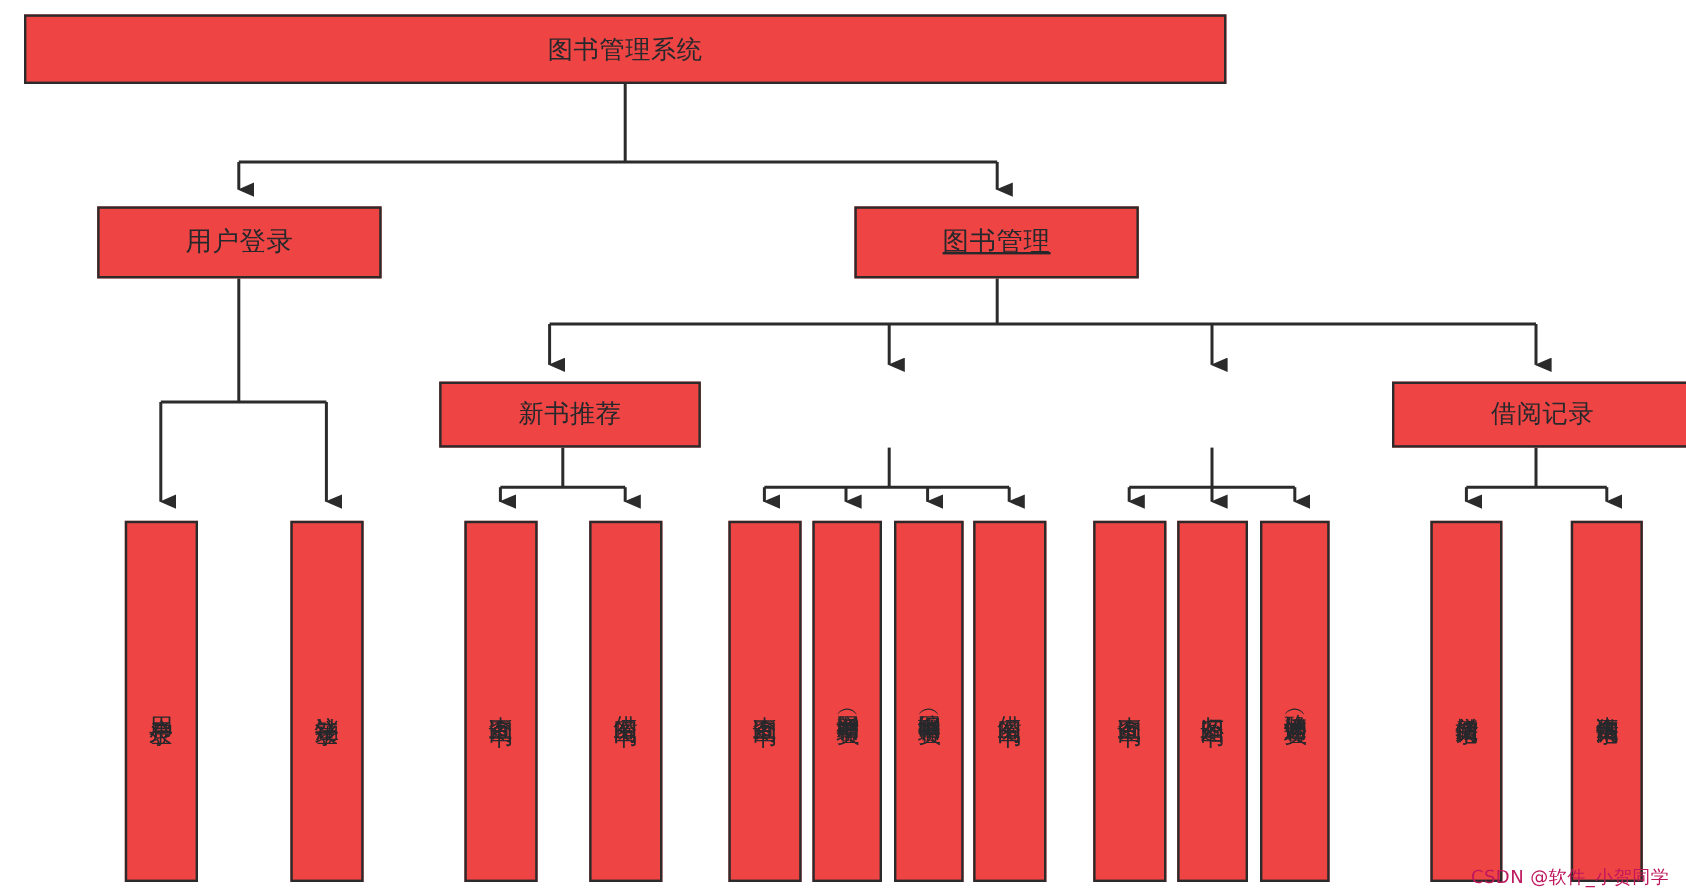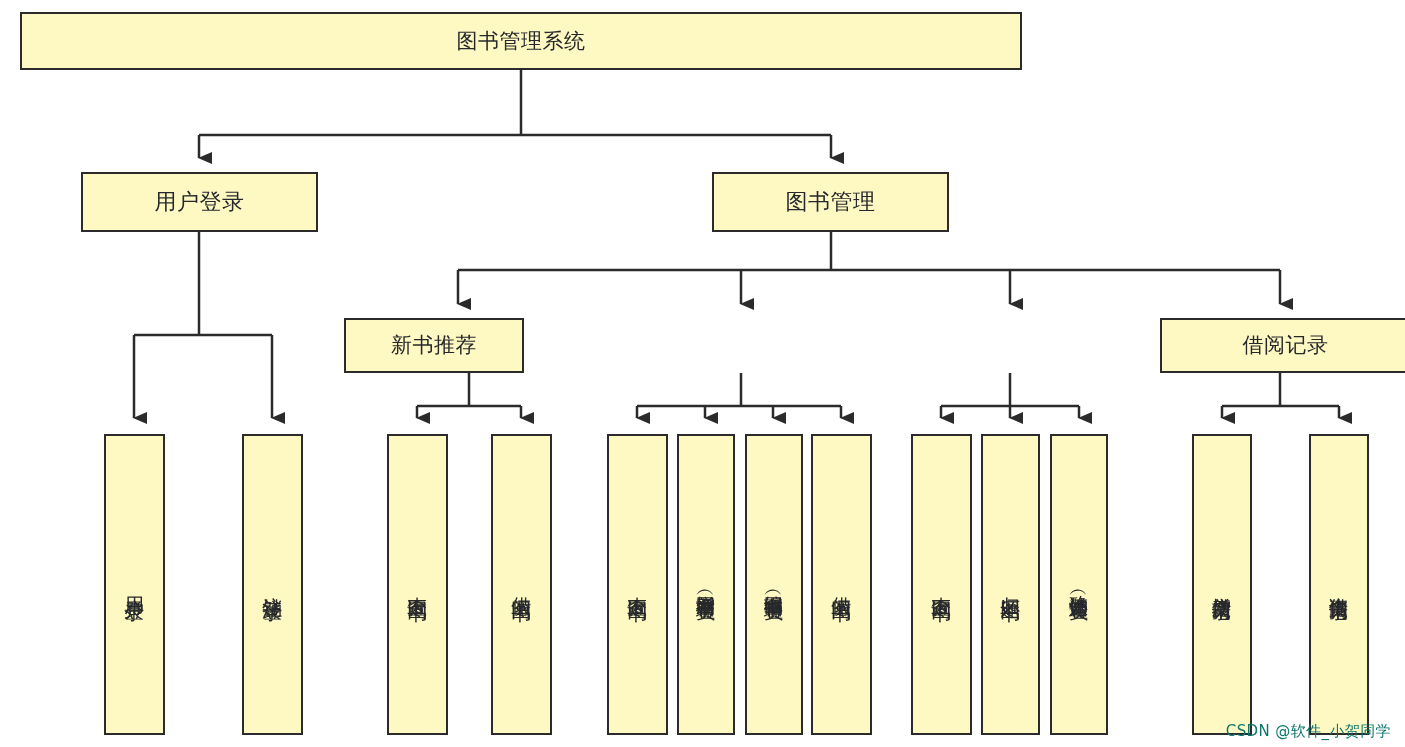--- a/index.html
+++ b/index.html
@@ -22,21 +22,21 @@
     position: absolute;
     left: 0;
     top: 0;
     width: 1405px;
     height: 747px;
     pointer-events: none;
   }
   .node {
     position: absolute;
     box-sizing: border-box;
-    background: #fef9c3;
+    background: #ef4444;
     border: 2.5px solid #2b2b2b;
     display: flex;
     align-items: center;
     justify-content: center;
     color: #26282b;
     z-index: 2;
   }
   .node .lbl {
     display: block;
     text-align: center;
@@ -65,21 +65,21 @@
   }
   .node.vert.tall .lbl {
     font-size: 19px;
     letter-spacing: 1px;
   }
   .watermark {
     position: absolute;
     right: 14px;
     bottom: 6px;
     font-size: 15px;
-    color: #0f766e;
+    color: #be185d;
     letter-spacing: 0.4px;
     z-index: 5;
     white-space: nowrap;
   }
 </style>
 </head>
 <body>
 
 <div id="canvas">
 
@@ -133,25 +133,25 @@
     </g>
   </svg>
 
   <div class="node horiz" style="left:20px; top:12px; width:1002px; height:58px;">
     <span class="lbl">图书管理系统</span>
   </div>
 
   <div class="node horiz lvl1" style="left:81px; top:172px; width:237px; height:60px;">
     <span class="lbl">用户登录</span>
   </div>
-  <div class="node horiz lvl1" style="left:712px; top:172px; width:237px; height:60px;">
+  <div class="node horiz lvl1" style="left:712px; top:172px; width:237px; height:60px;text-decoration:underline;">
     <span class="lbl">图书管理</span>
   </div>
 
-  <div class="node horiz" style="left:344px; top:318px; width:180px; height:55px;">
+  <div class="node horiz" style="left:366px; top:318px; width:218px; height:55px;">
     <span class="lbl">新书推荐</span>
   </div>
   <div class="node horiz" style="left:1160px; top:318px; width:251px; height:55px;">
     <span class="lbl">借阅记录</span>
   </div>
 
   <div class="node vert" style="left:104px; top:434px; width:61px; height:301px;">
     <span class="lbl">用户登录</span>
   </div>
   <div class="node vert" style="left:242px; top:434px; width:61px; height:301px;">

